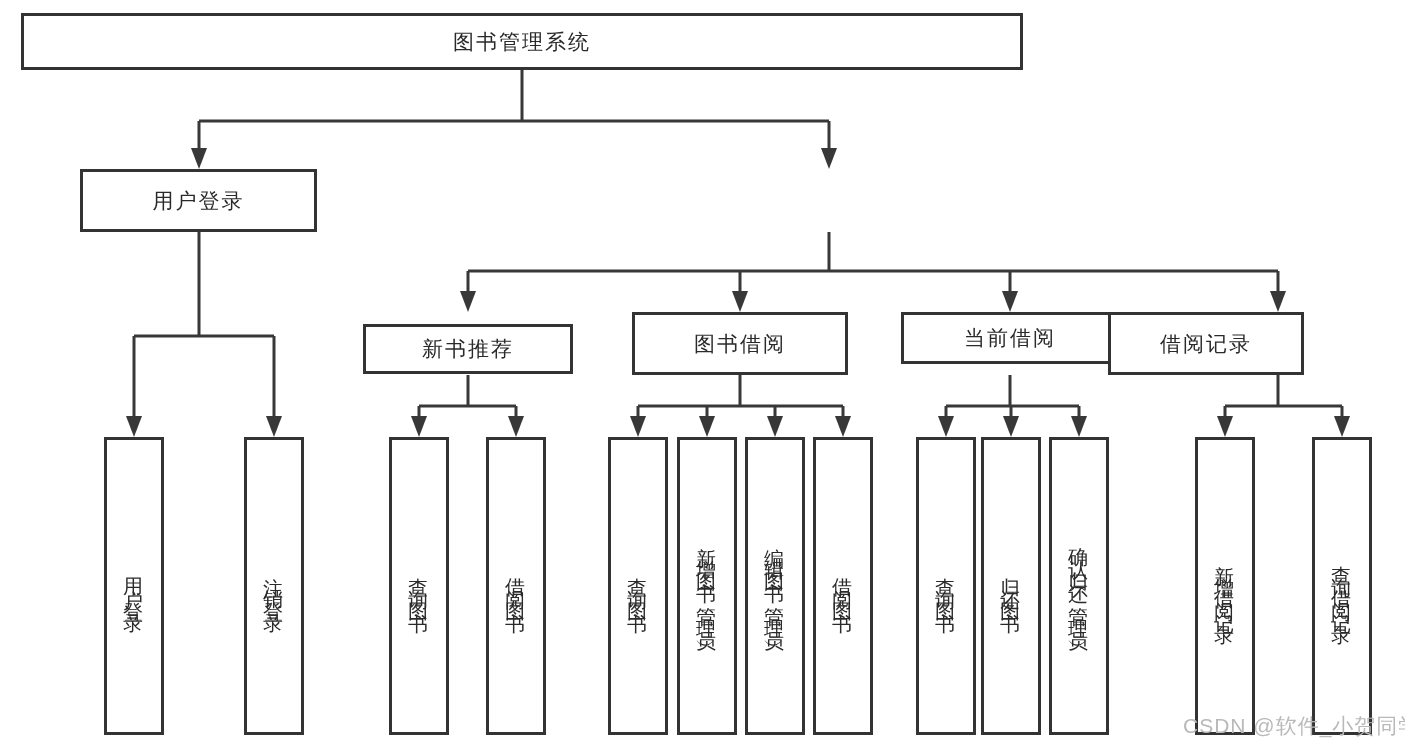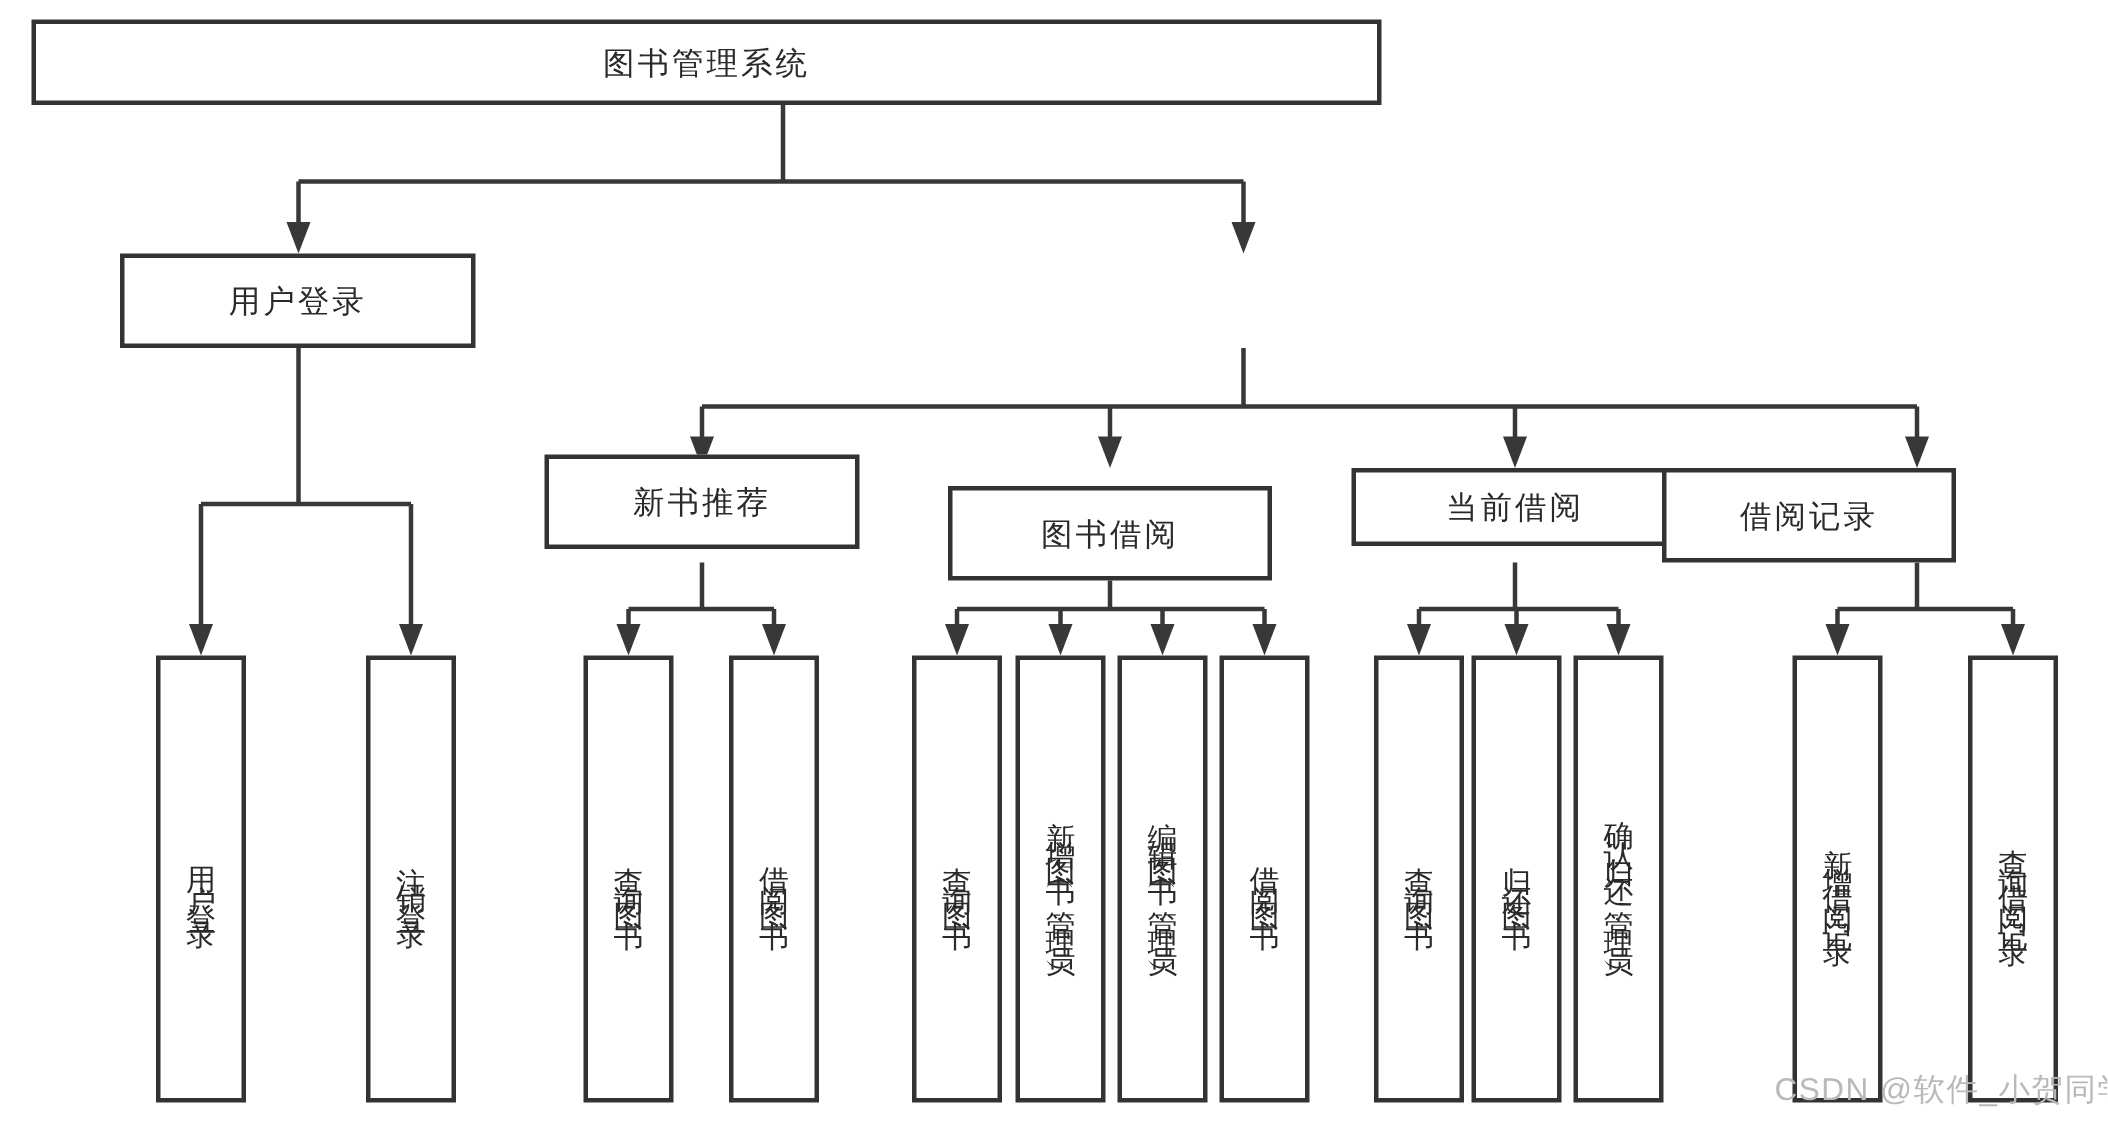--- a/index.html
+++ b/index.html
@@ -70,32 +70,32 @@
     <use href="#arrow" transform="translate(707,437)"></use>
     <use href="#arrow" transform="translate(775,437)"></use>
     <use href="#arrow" transform="translate(843,437)"></use>
     <use href="#arrow" transform="translate(946,437)"></use>
     <use href="#arrow" transform="translate(1011,437)"></use>
     <use href="#arrow" transform="translate(1079,437)"></use>
     <use href="#arrow" transform="translate(1225,437)"></use>
     <use href="#arrow" transform="translate(1342,437)"></use>
   </svg>
 
-  <div class="box h" style="left:21px;top:13px;width:900px;height:57px">
+  <div class="box h" style="left:21px;top:13px;width:1002px;height:57px">
     <span>图书管理系统</span>
   </div>
 
   <div class="box h" style="left:80px;top:169px;width:237px;height:63px">
     <span>用户登录</span>
   </div>
 
-  <div class="box h" style="left:363px;top:303px;width:210px;height:63px">
+  <div class="box h" style="left:363px;top:324px;width:210px;height:50px">
     <span>新书推荐</span>
   </div>
-  <div class="box h" style="left:632px;top:324px;width:216px;height:63px">
+  <div class="box h" style="left:632px;top:312px;width:216px;height:63px">
     <span>图书借阅</span>
   </div>
   <div class="box h" style="left:901px;top:312px;width:218px;height:52px">
     <span>当前借阅</span>
   </div>
   <div class="box h" style="left:1108px;top:312px;width:196px;height:63px">
     <span>借阅记录</span>
   </div>
 
   <div class="box v" style="left:104px;top:437px;width:60px;height:298px">

